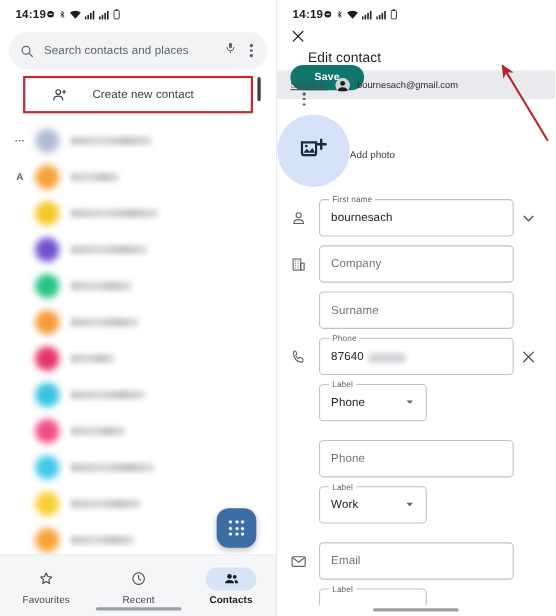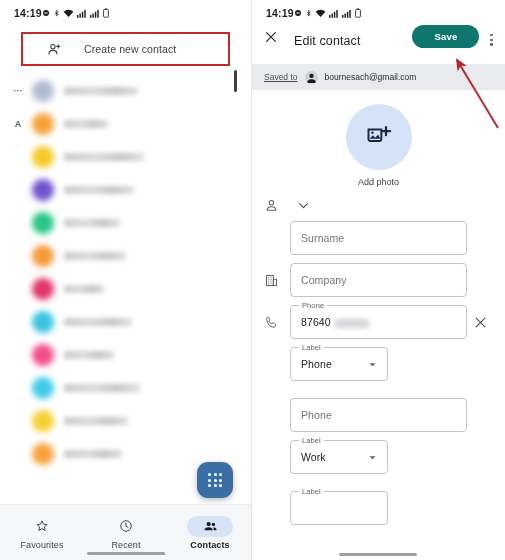--- a/index.html
+++ b/index.html
@@ -87,21 +87,21 @@
   .nav-pill { width: 46px; height: 21px; border-radius: 11px; display: flex; align-items: center; justify-content: center; }
   .nav-pill.active { background: #d7e3f7; }
   .nav-label { font-size: 9px; color: #444746; letter-spacing: .1px; }
   .nav-label.active { color: #1b1b1b; font-weight: bold; }
   .gesture-bar {
     position: absolute; bottom: 5px; left: 50%; transform: translateX(-50%);
     width: 78px; height: 3.4px; border-radius: 2px; background: #9aa0a6;
   }
 
   
-  .appbar { height: 38px; display: flex; align-items: flex-end; padding: 0 9px 16px 12px; }
+  .appbar { height: 38px; display: flex; align-items: flex-start; padding: 0 9px 0 12px; flex-direction: column; }
   .appbar-title { font-size: 12.5px; color: #1f1f1f; margin-left: 16px; flex: 1; letter-spacing: .1px; }
   .save-btn {
     background: #0f766e; color: #fff; font-size: 9.5px; font-weight: bold;
     border-radius: 14px; padding: 6px 22px; letter-spacing: .2px;
     border: none; font-family: "Liberation Sans", sans-serif;
   }
   .appbar .kebab { margin-left: 8px; }
 
   
   .savedto {
@@ -109,21 +109,21 @@
     padding-left: 12px; gap: 7px;
   }
   .savedto-label { font-size: 8.5px; color: #4b4e51; text-decoration: underline; }
   .savedto-acct  { font-size: 8.5px; color: #2a2c2e; }
   .acct-avatar {
     width: 13px; height: 13px; border-radius: 50%; background: #d8dade;
     display: flex; align-items: center; justify-content: center; overflow: hidden;
   }
 
   
-  .photo-area { display: flex; flex-direction: column; align-items: center; margin-top: 14px; }
+  .photo-area { display: flex; flex-direction: row; align-items: center; margin-top: 14px; }
   .photo-circle {
     width: 66px; height: 66px; border-radius: 50%; background: #d5e2f7;
     display: flex; align-items: center; justify-content: center;
   }
   .photo-caption { font-size: 9px; color: #3c4043; margin-top: 7px; }
 
   
   .form { margin-top: 11px; }
   .field-row { display: flex; align-items: center; padding: 0 12px; margin-bottom: 8px; }
   .lead-icon { width: 26px; flex: none; display: flex; justify-content: flex-start; align-items: center; }
@@ -185,20 +185,38 @@
             <rect x="6.8" y="3.5" width="2" height="8.5" fill="#1d1d1d"></rect>
             <rect x="10.2" y="1" width="2" height="11" fill="#1d1d1d"></rect>
           </svg>
         <svg class="si" width="6" height="10" viewBox="0 0 10 16">
             <rect x="1" y="2" width="8" height="13" rx="1.5" stroke="#1d1d1d" stroke-width="1.4" fill="none"></rect>
             <rect x="3.6" y="0.4" width="2.8" height="1.8" fill="#1d1d1d"></rect>
           </svg>
       </span>
     </div>
 
+    <div class="searchbar">
+      <svg width="13" height="13" viewBox="0 0 24 24">
+          <circle cx="10.5" cy="10.5" r="6.6" stroke="#5f6368" stroke-width="2" fill="none"></circle>
+          <path d="M15.3 15.3 21 21" stroke="#5f6368" stroke-width="2" stroke-linecap="round"></path>
+        </svg>
+      <span class="search-placeholder">Search contacts and places</span>
+      <span class="mic-icon">
+        <svg width="11" height="13" viewBox="0 0 24 24">
+            <rect x="9" y="2" width="6" height="11" rx="3" fill="#5f6368"></rect>
+            <path d="M5 11a7 7 0 0 0 14 0M12 18v4" stroke="#5f6368" stroke-width="1.9" fill="none" stroke-linecap="round"></path>
+          </svg>
+      </span>
+      <span class="kebab">
+          <i></i>
+          <i></i>
+          <i></i>
+        </span>
+    </div>
 
     <div class="create-wrap">
       <div class="create-box">
         <svg width="15" height="15" viewBox="0 0 24 24">
           <circle cx="9.5" cy="7.5" r="3.4" stroke="#3c4043" stroke-width="1.7" fill="none"></circle>
           <path d="M3 19c0-3.4 2.9-5.6 6.5-5.6s6.5 2.2 6.5 5.6" stroke="#3c4043" stroke-width="1.7" fill="none" stroke-linecap="round"></path>
           <path d="M18 4.5v5M15.5 7h5" stroke="#3c4043" stroke-width="1.7" stroke-linecap="round"></path>
         </svg>
         <span class="create-label">Create new contact</span>
       </div>
@@ -390,43 +408,47 @@
     </div>
 
     <div class="form" id="form-fields">
         <div class="field-row">
           <span class="lead-icon">
             <svg width="15" height="15" viewBox="0 0 24 24">
               <circle cx="12" cy="7.5" r="3.6" stroke="#5f6368" stroke-width="1.7" fill="none"></circle>
               <path d="M5 19.5c0-3.6 3.1-5.6 7-5.6s7 2 7 5.6z" stroke="#5f6368" stroke-width="1.7" fill="none" stroke-linejoin="round"></path>
             </svg>
           </span>
+          <div class="outlined full">
+            <span class="float-label">First name</span>
+            <span class="field-value">bournesach</span>
+          </div>
           <span class="trail-icon">
             <svg width="15" height="15" viewBox="0 0 24 24">
               <path d="M5.5 9 12 15.5 18.5 9" stroke="#4a4d50" stroke-width="1.8" fill="none" stroke-linecap="round" stroke-linejoin="round"></path>
             </svg>
           </span>
-        </div>
-        <div class="field-row">
-          <span class="lead-icon"></span>
-          <div class="outlined full">
-            <span class="field-placeholder">Surname</span>
-          </div>
-          <span class="trail-icon"></span>
         </div>
         <div class="field-row">
           <span class="lead-icon">
             <svg width="15" height="15" viewBox="0 0 24 24">
               <rect x="4" y="4" width="11" height="16" stroke="#5f6368" stroke-width="1.6" fill="none"></rect>
               <rect x="15" y="10" width="5" height="10" stroke="#5f6368" stroke-width="1.6" fill="none"></rect>
               <path d="M6.5 7h1.6M10.5 7h1.6M6.5 10.2h1.6M10.5 10.2h1.6M6.5 13.4h1.6M10.5 13.4h1.6M6.5 16.6h1.6M10.5 16.6h1.6" stroke="#5f6368" stroke-width="1.3"></path>
             </svg>
           </span>
           <div class="outlined full">
             <span class="field-placeholder">Company</span>
+          </div>
+          <span class="trail-icon"></span>
+        </div>
+        <div class="field-row">
+          <span class="lead-icon"></span>
+          <div class="outlined full">
+            <span class="field-placeholder">Surname</span>
           </div>
           <span class="trail-icon"></span>
         </div>
         <div class="field-row">
           <span class="lead-icon">
             <svg width="15" height="15" viewBox="0 0 24 24">
               <path d="M6.2 3.4c1 0 1.6.4 2 1.4l.9 2.2c.3.8.1 1.4-.5 1.9l-1 .8c.9 2 2.4 3.6 4.4 4.6l.8-1c.5-.6 1.1-.8 1.9-.5l2.2.9c1 .4 1.4 1 1.4 2v1.6c0 1.4-1 2.3-2.5 2.2C9.2 19 5 14.8 4.4 6.1 4.3 4.5 5 3.4 6.2 3.4z" stroke="#5f6368" stroke-width="1.6" fill="none" stroke-linejoin="round"></path>
             </svg>
           </span>
           <div class="outlined full">
@@ -464,20 +486,32 @@
           <div class="outlined short">
             <span class="float-label">Label</span>
             <span class="field-value">Work</span>
             <span class="select-caret"><svg width="9" height="9" viewBox="0 0 12 12">
                 <path d="M2 4.2 6 8.2 10 4.2z" fill="#5f6368"></path>
               </svg></span>
           </div>
           <span class="trail-icon"></span>
         </div>
         <div class="row-gap"></div>
+        <div class="field-row">
+          <span class="lead-icon">
+            <svg width="15" height="15" viewBox="0 0 24 24">
+              <rect x="2.5" y="5" width="19" height="14" rx="1.6" stroke="#5f6368" stroke-width="1.7" fill="none"></rect>
+              <path d="M3 6.2 12 13l9-6.8" stroke="#5f6368" stroke-width="1.7" fill="none" stroke-linejoin="round"></path>
+            </svg>
+          </span>
+          <div class="outlined full">
+            <span class="field-placeholder">Email</span>
+          </div>
+          <span class="trail-icon"></span>
+        </div>
         <div class="field-row">
           <span class="lead-icon"></span>
           <div class="outlined short">
             <span class="float-label">Label</span>
             <span class="field-placeholder"></span>
           </div>
           <span class="trail-icon"></span>
         </div>
       </div>
 

